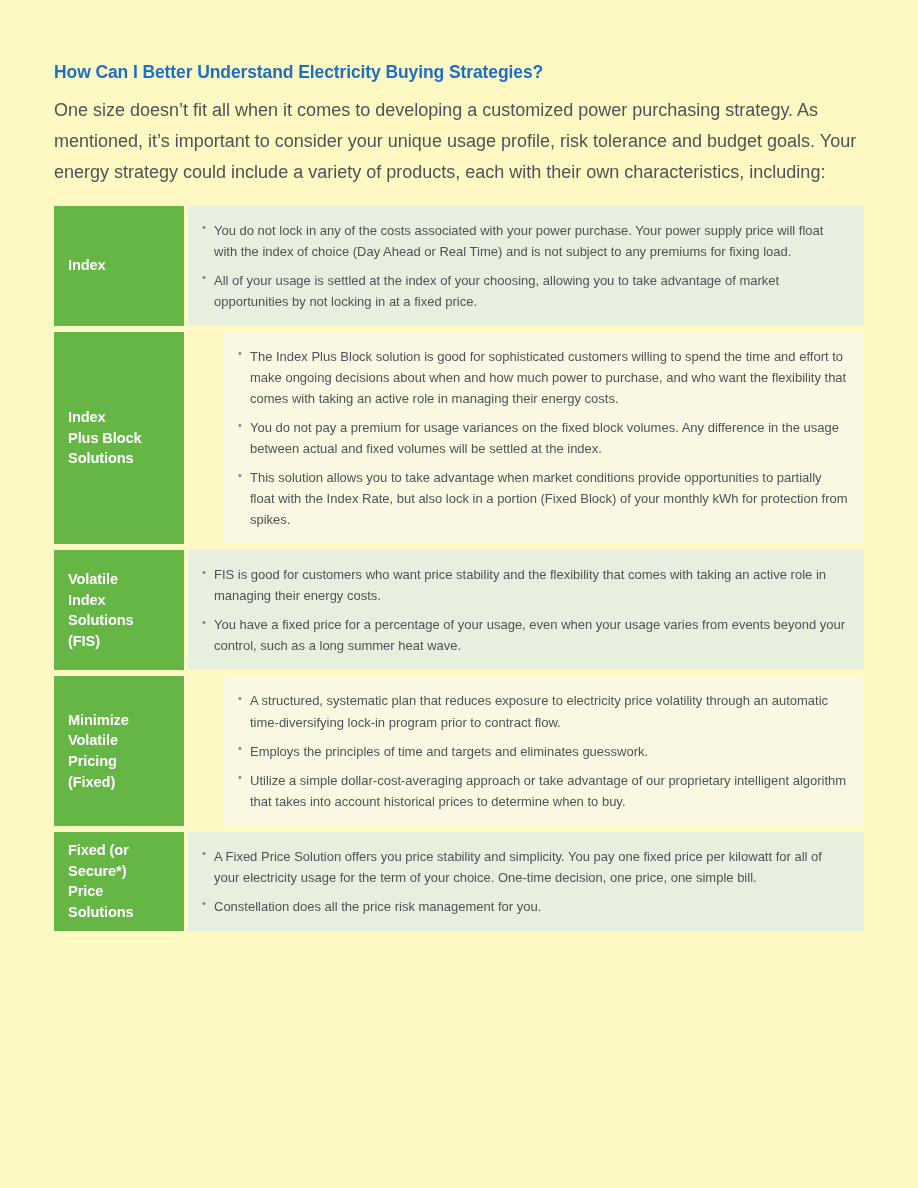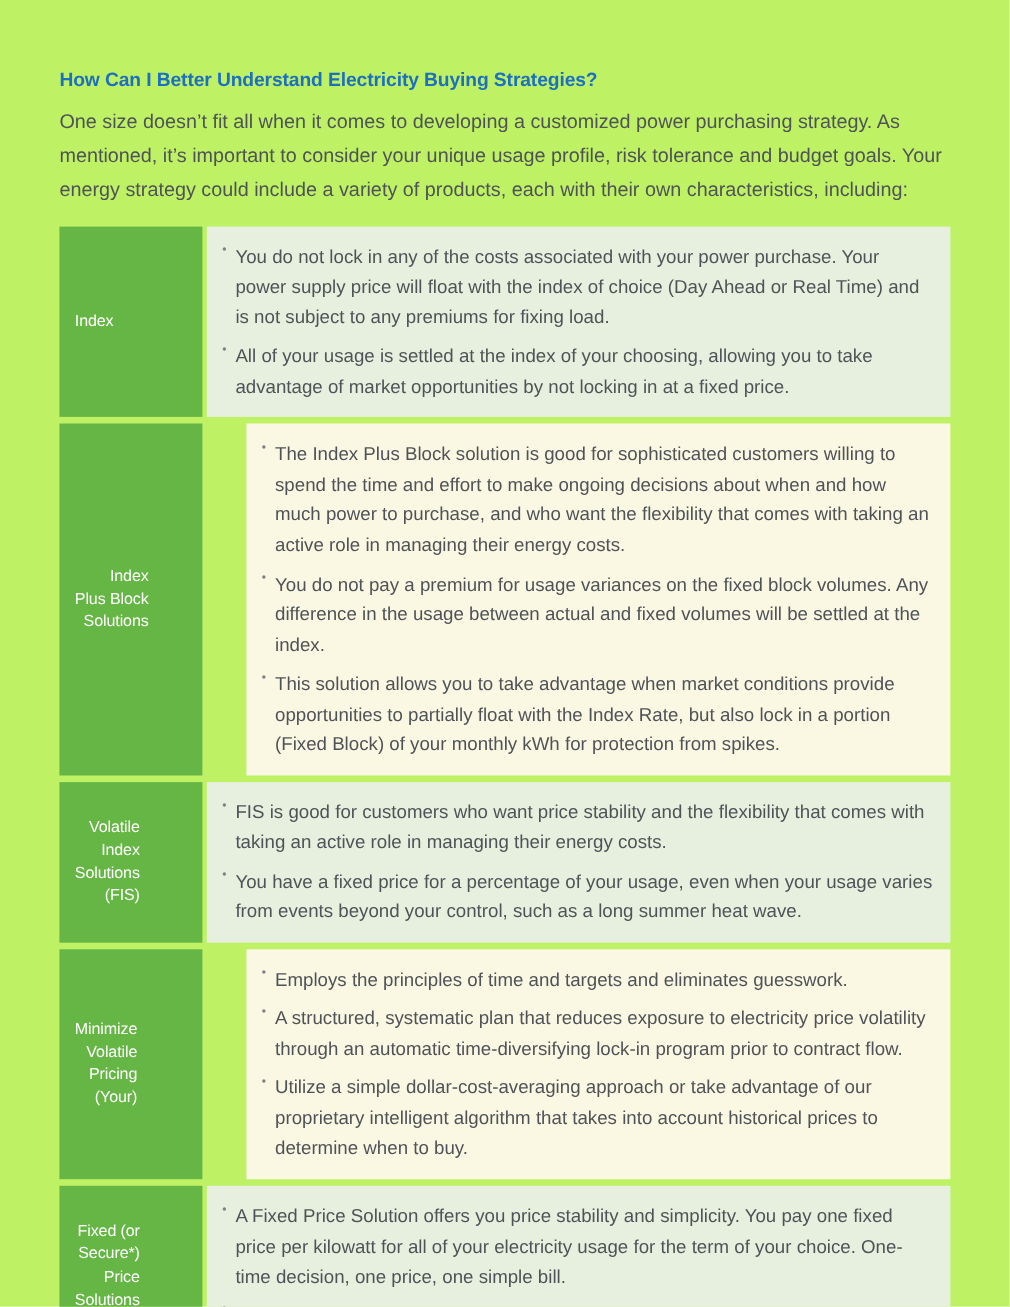--- a/index.html
+++ b/index.html
@@ -12,21 +12,21 @@
     height: 1188px;
     font-family: "Liberation Sans", sans-serif;
     -webkit-font-smoothing: antialiased;
   }
   .page {
     position: relative;
     width: 918px;
     height: 1188px;
     box-sizing: border-box;
     padding: 0;
-    background: #bef264;
+    background: #fef9c3;
   }
   .content {
     position: absolute;
     left: 54px;
     top: 62px;
     width: 810px;
   }
   .page-title {
     color: #1C6FC1;
     font-size: 17.5px;
@@ -51,49 +51,48 @@
     align-items: stretch;
     margin-bottom: 6px;
   }
   .strategy-row:last-child { margin-bottom: 0; }
   .row-label {
     flex: 0 0 130px;
     width: 130px;
     background: #66B646;
     color: #ffffff;
     font-size: 14.6px;
-    font-weight: normal;
+    font-weight: bold;
     line-height: 1.42;
     display: flex;
     align-items: center;
     box-sizing: border-box;
     padding: 0 0 0 14px;
     letter-spacing: -0.1px;
-    text-align: right;
   }
   .row-body {
     flex: 1 1 auto;
     margin-left: 4px;
     box-sizing: border-box;
     padding: 14px 16px 14px 14px;
     display: flex;
     flex-direction: column;
     justify-content: center;
   }
   .row-body.tint-green { background: #E7EFDF; }
   .row-body.tint-cream { background: #FAF7E3; margin-left: 40px; }
   .bullets {
     list-style: none;
     margin: 0;
     padding: 0;
   }
   .bullets li {
     position: relative;
     color: #4f5357;
-    font-size: 17px;
+    font-size: 13.0px;
     line-height: 1.62;
     padding-left: 12px;
     margin-bottom: 8px;
   }
   .bullets li:last-child { margin-bottom: 0; }
   .bullets li::before {
     content: "\2022";
     position: absolute;
     left: 0;
     top: -0.5px;
@@ -157,27 +156,27 @@
               <li>You have a fixed price for a percentage of your usage, even when your usage varies from events beyond your control, such as a long summer heat wave.</li>
             </ul>
           </div>
         </div>
         <div class="strategy-row">
           <div class="row-label">
             <div>
               <span class="label-line">Minimize</span>
               <span class="label-line">Volatile</span>
               <span class="label-line">Pricing</span>
-              <span class="label-line">(Your)</span>
+              <span class="label-line">(Fixed)</span>
             </div>
           </div>
           <div class="row-body tint-cream">
             <ul class="bullets">
+              <li>A structured, systematic plan that reduces exposure to electricity price volatility through an automatic time-diversifying lock-in program prior to contract flow.</li>
               <li>Employs the principles of time and targets and eliminates guesswork.</li>
-              <li>A structured, systematic plan that reduces exposure to electricity price volatility through an automatic time-diversifying lock-in program prior to contract flow.</li>
               <li>Utilize a simple dollar-cost-averaging approach or take advantage of our proprietary intelligent algorithm that takes into account historical prices to determine when to buy.</li>
             </ul>
           </div>
         </div>
         <div class="strategy-row">
           <div class="row-label">
             <div>
               <span class="label-line">Fixed (or</span>
               <span class="label-line">Secure*)</span>
               <span class="label-line">Price</span>

